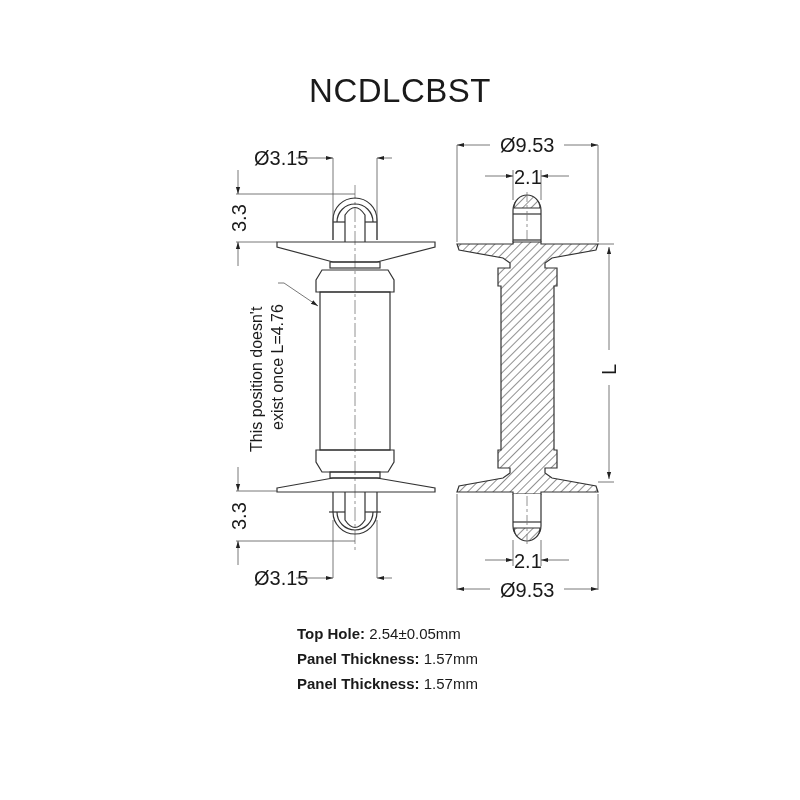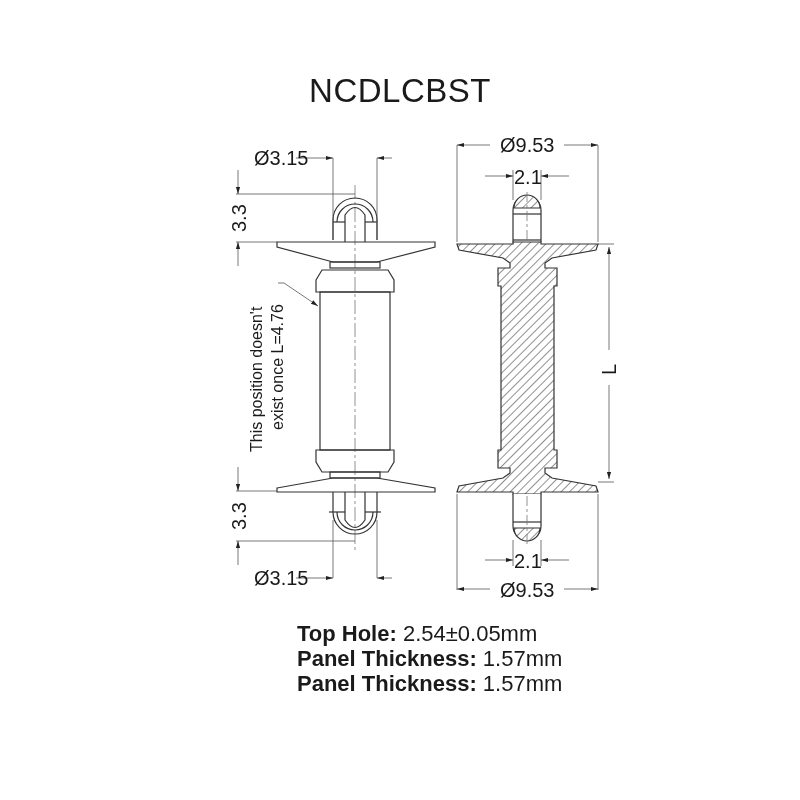--- a/index.html
+++ b/index.html
@@ -1,19 +1,19 @@
 <!DOCTYPE html>
 <html><head>
   <meta charset="utf-8">
   <style>
     html, body { margin: 0; padding: 0; background: #ffffff; }
     body { width: 800px; height: 800px; position: relative; overflow: hidden; font-family: "Liberation Sans", sans-serif; color: #1a1a1a; }
     .title { position: absolute; left: 0; top: 72px; width: 800px; text-align: center; font-size: 33px; letter-spacing: 0.5px; font-family: "Liberation Sans", sans-serif; }
     svg.drawing { position: absolute; left: 0; top: 0; }
-    .specs { position: absolute; left: 297px; top: 621px; font-size: 22px; line-height: 25px; font-family: "Liberation Sans", sans-serif; }
+    .specs { position: absolute; left: 297px; top: 621px; font-size: 15px; line-height: 25px; font-family: "Liberation Sans", sans-serif; }
     .spec-row { white-space: nowrap; }
     .spec-label { font-weight: bold; }
     .dim-text { font-family: "Liberation Sans", sans-serif; font-size: 20px; fill: #1a1a1a; }
     .note-text { font-family: "Liberation Sans", sans-serif; font-size: 16px; fill: #1a1a1a; }
   </style>
 </head>
 <body>
 
 <div class="title">NCDLCBST</div>
 

